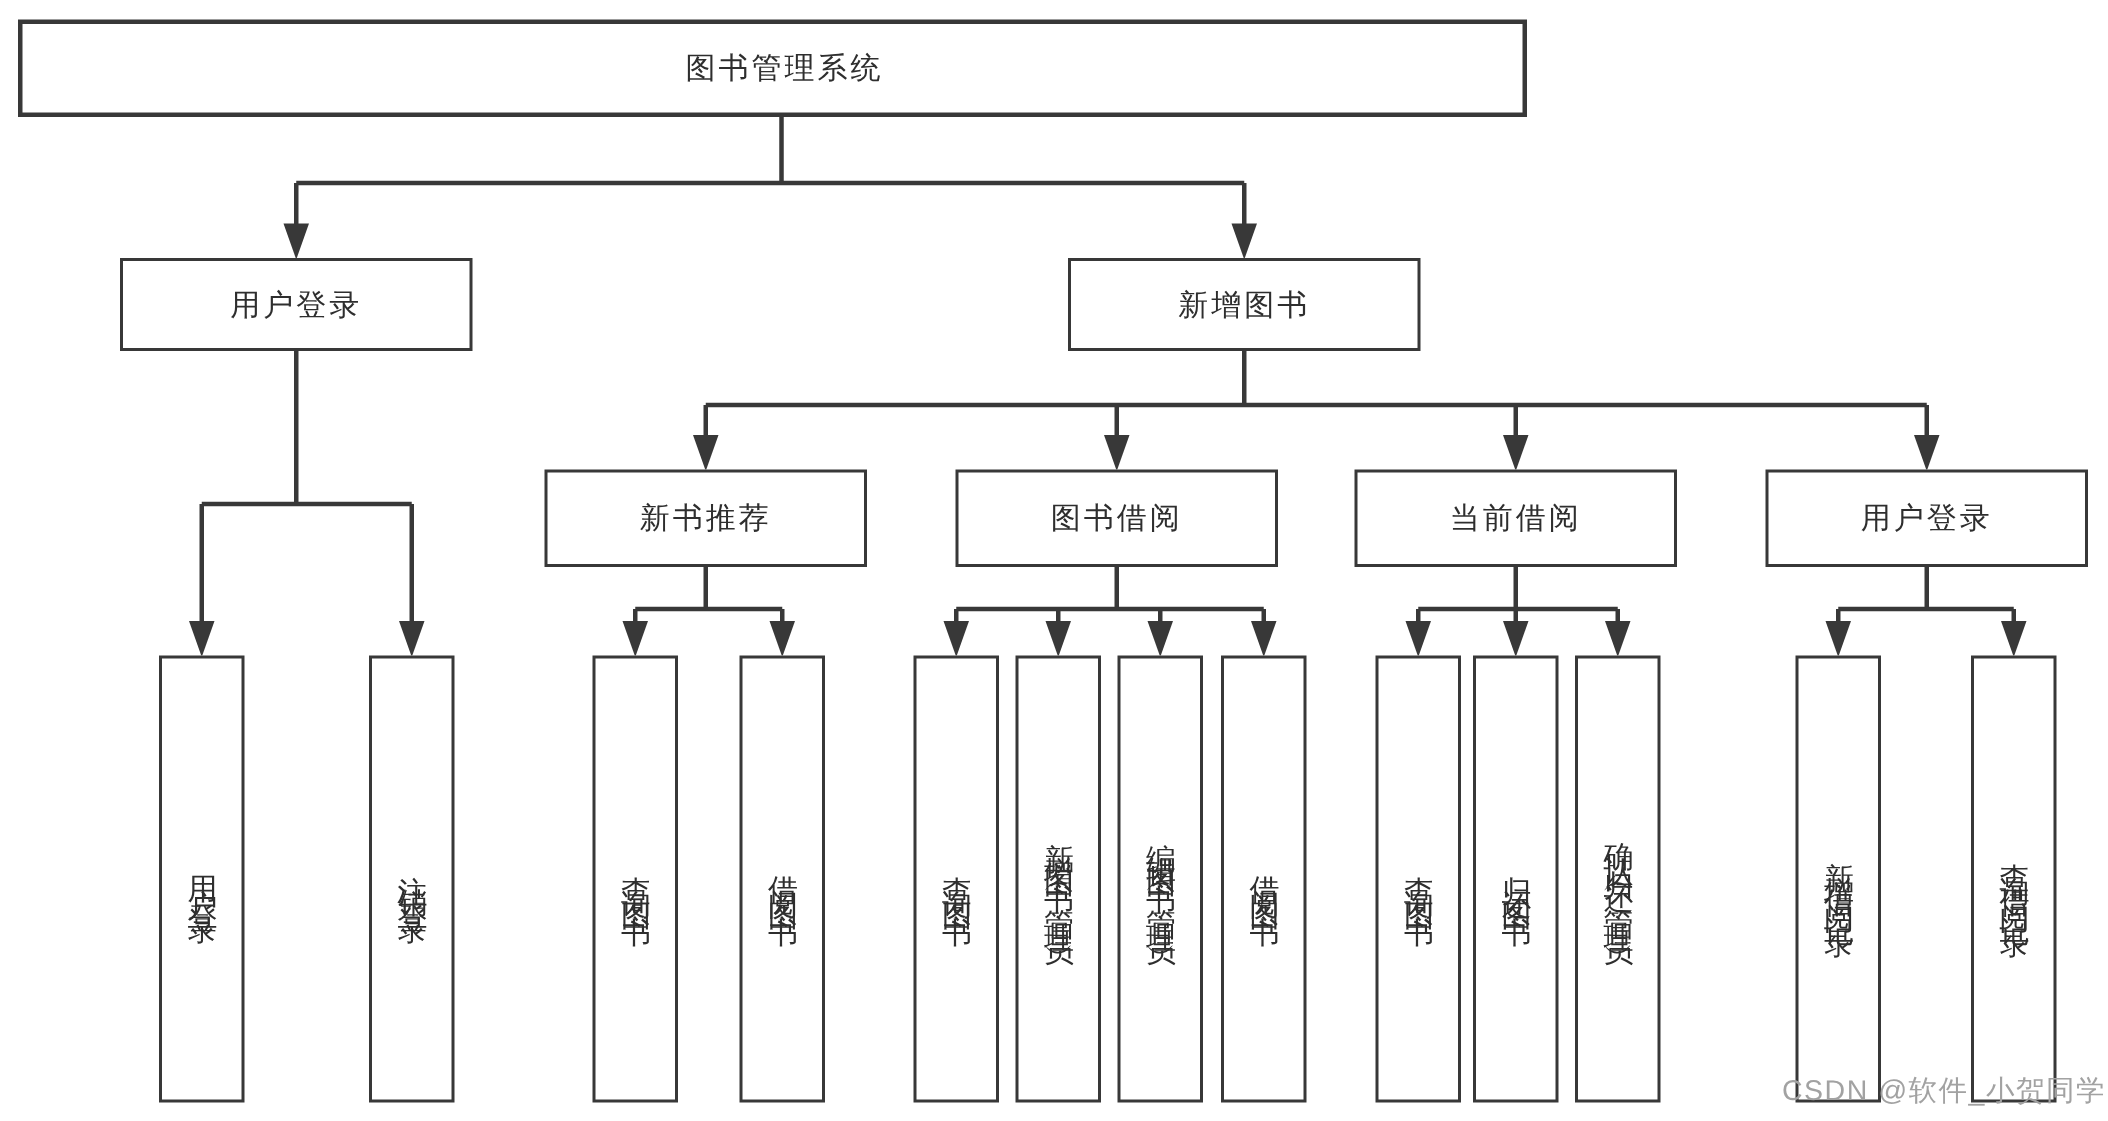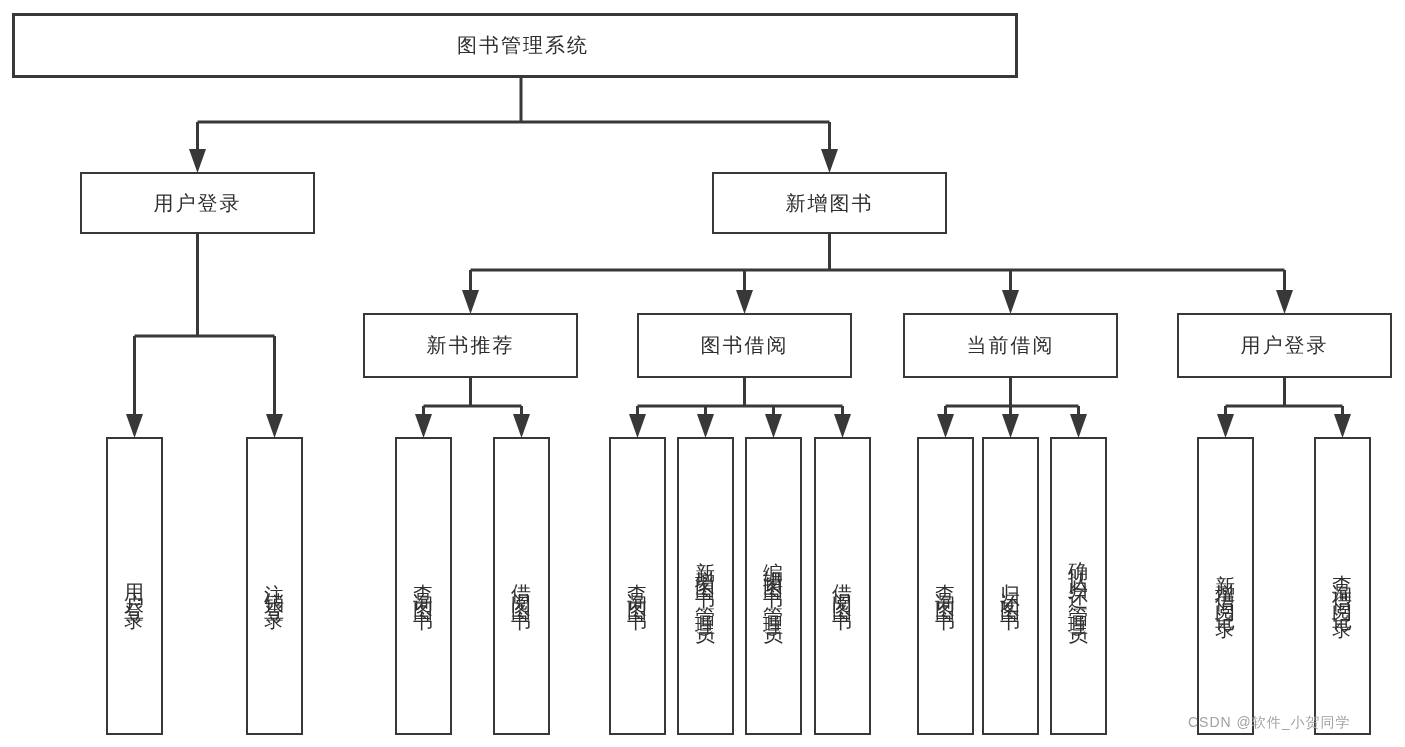--- a/index.html
+++ b/index.html
@@ -50,21 +50,21 @@
     text-orientation: mixed;
     font-size: 20px;
     line-height: 1;
     letter-spacing: 9px;
     white-space: nowrap;
   }
   .watermark {
     position: absolute;
     left: 1188px;
     top: 714px;
-    font-size: 14px;
+    font-size: 19px;
     color: #a2a2a2;
     letter-spacing: 1px;
     white-space: nowrap;
   }
 </style>
 </head>
 <body>
 
 <div class="canvas">
 

